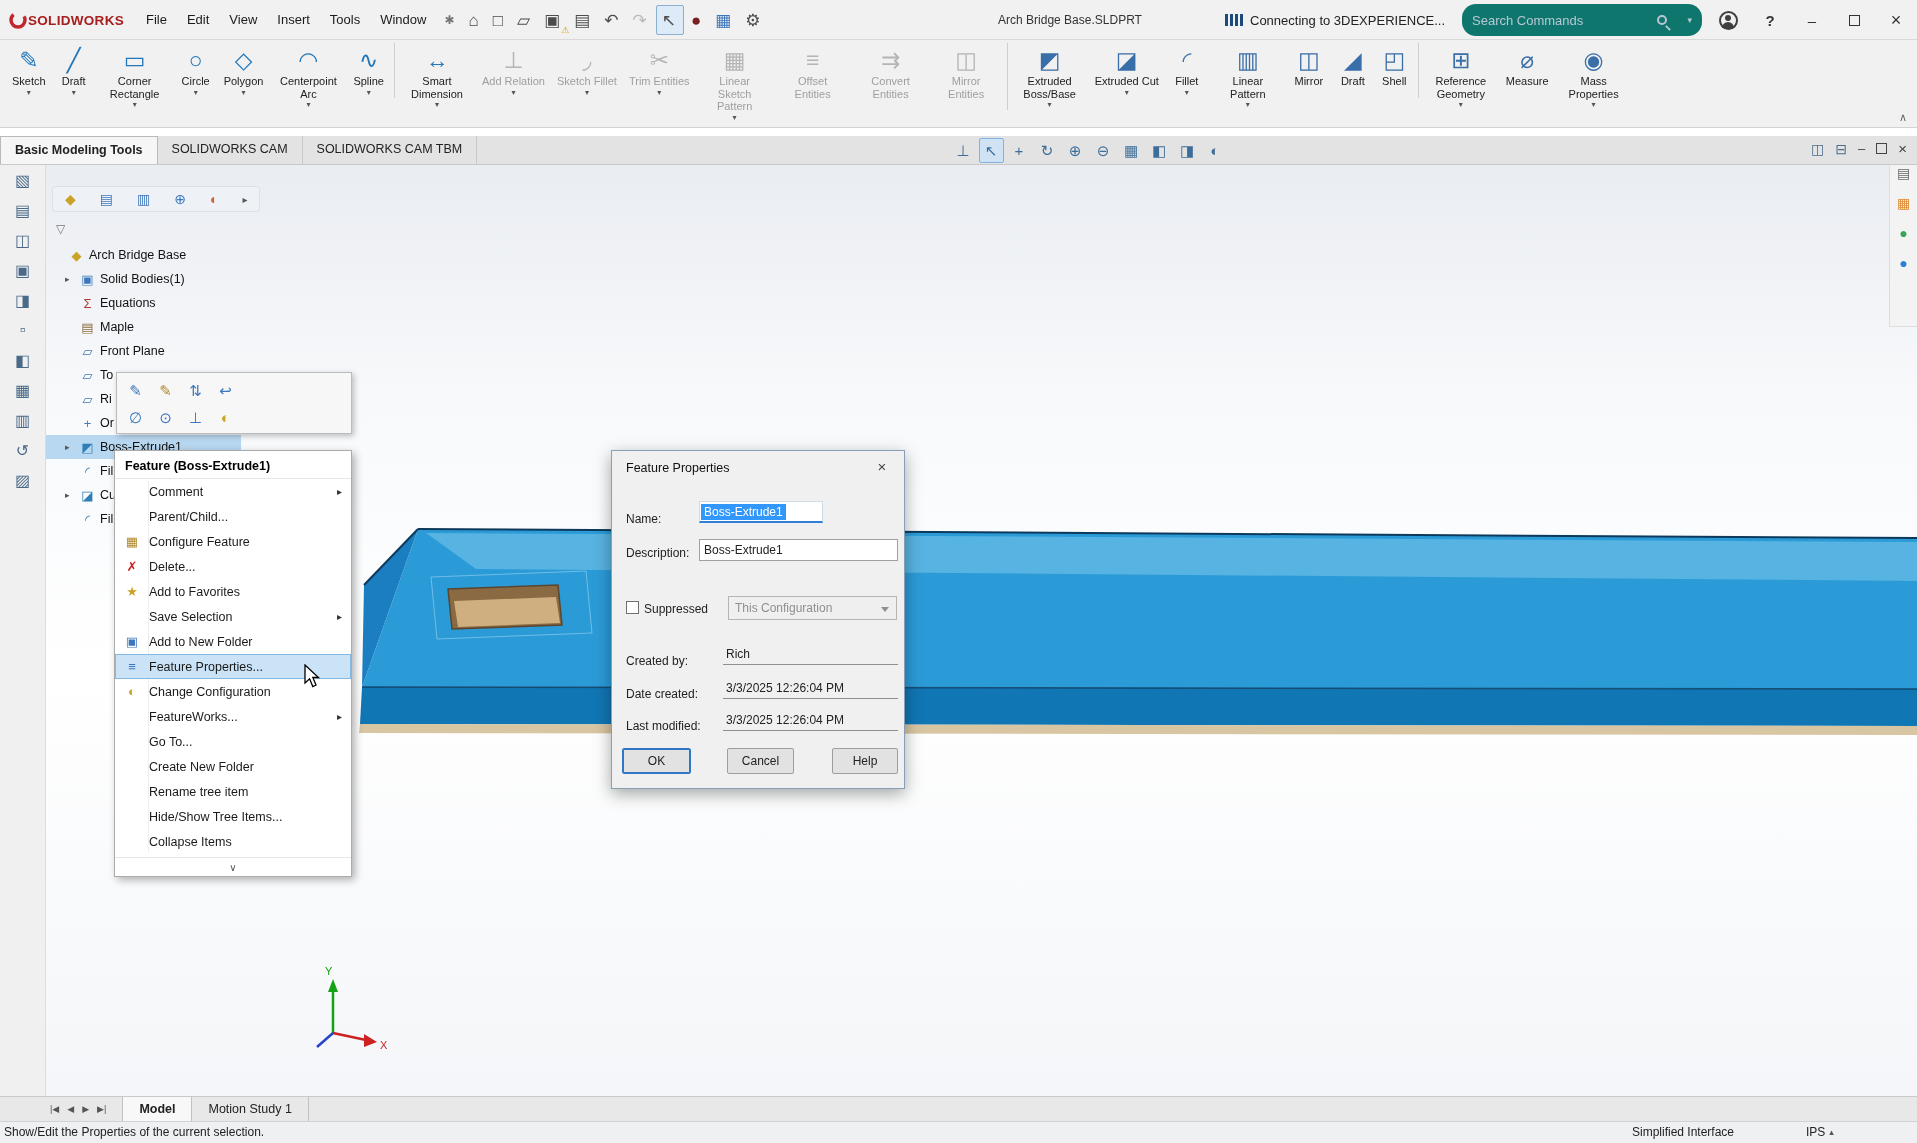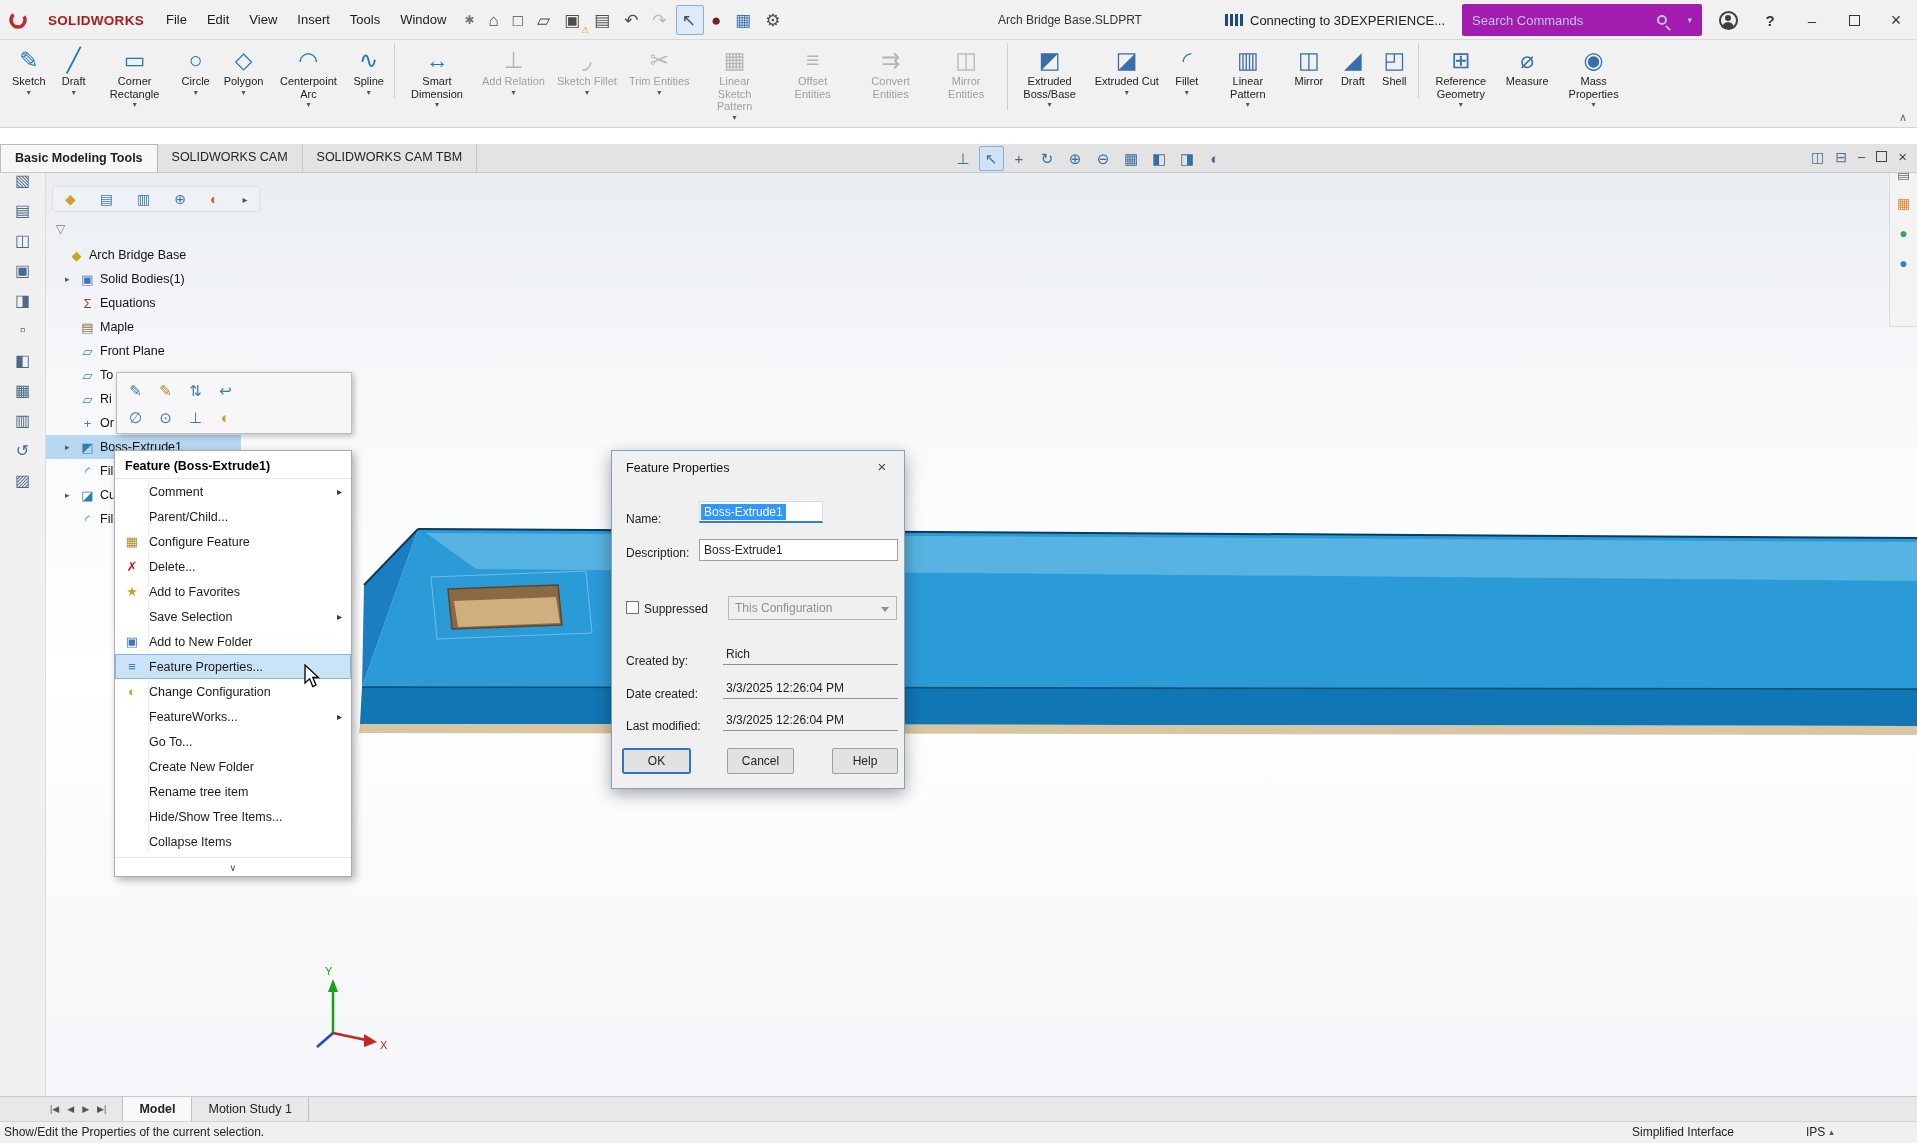--- a/index.html
+++ b/index.html
@@ -1,36 +1,36 @@
 <!DOCTYPE html>
 <html><head>
 <meta charset="utf-8">
 <style>
 *{margin:0;padding:0;box-sizing:border-box}
 html,body{width:1917px;height:1143px;overflow:hidden}
 #app{position:relative;width:1917px;height:1143px;font-family:"Liberation Sans",sans-serif;font-size:13px;color:#222;background:#fff;overflow:hidden}
 
 #titlebar{position:absolute;left:0;top:0;width:100%;height:40px;background:#f1f1f1;border-bottom:1px solid #d9d9d9;z-index:30}
 #tbleft{position:absolute;left:8px;top:0;height:40px;display:flex;align-items:center}
-.logo{display:flex;align-items:center;gap:20px;margin-right:12px}
+.logo{display:flex;align-items:center;gap:0;margin-right:12px}
 .logo-text{font-weight:bold;color:#a81e1e;font-size:13.5px;letter-spacing:.3px}
 .menu-item{padding:0 10px;font-size:13px;color:#1a1a1a;line-height:40px}
 .pin{color:#777;margin:0 8px;font-size:12px}
 .qt{display:flex;align-items:center;height:30px;padding:0 5px;border-radius:2px;position:relative;margin:0 1px}
 .qt .g{font-size:17px;color:#4c4c4c;line-height:1}
 .qt .c{font-size:8px;color:#555;margin-left:2px}
 .qt.pressed{border:1px solid #8ab0d0;background:#dcebf7}
 .qt.disabled .g,.qt.disabled .c{color:#b9b9b9}
 .qt .badge{position:absolute;right:-2px;bottom:0;font-size:9px;color:#d99a00;visibility:hidden}
 .qt .badge.show{visibility:visible}
 #tbtitle{position:absolute;left:930px;top:0;width:280px;text-align:center;line-height:40px;font-size:12px;color:#333;white-space:nowrap}
 #tbconn{position:absolute;left:1225px;top:0;height:40px;display:flex;align-items:center;gap:7px;font-size:13px;color:#222;white-space:nowrap}
 .bars{display:flex;gap:2px;align-items:flex-end}
 .bars i{display:block;width:3px;height:12px;background:#1d4a7a}
-#tbsearch{position:absolute;left:1462px;top:4px;width:240px;height:32px;background:#a21caf;border-radius:2px;display:flex;align-items:center;color:#b9c6d8;font-size:13px;padding:0 10px;gap:20px}
+#tbsearch{position:absolute;left:1462px;top:4px;width:240px;height:32px;background:#0f766e;border-radius:14px;display:flex;align-items:center;color:#b9c6d8;font-size:13px;padding:0 10px;gap:20px}
 #tbsearch .ph{flex:1}
 .lens{width:10px;height:10px;border:2px solid #b9c6d8;border-radius:50%;position:relative;flex:none}
 .lens::after{content:"";position:absolute;width:2px;height:6px;background:#b9c6d8;left:8px;top:8px;transform:rotate(-45deg)}
 #tbsearch .c{font-size:9px}
 #tbright{position:absolute;right:0;top:0;height:40px;display:flex;align-items:center}
 .wbtn{width:42px;height:40px;display:flex;align-items:center;justify-content:center;font-size:15px;color:#333}
 .person{width:19px;height:19px;border:2px solid #3f3f3f;border-radius:50%;position:relative}
 .person::before{content:"";position:absolute;left:4px;top:2px;width:6px;height:6px;border-radius:50%;background:#3f3f3f}
 .person::after{content:"";position:absolute;left:1px;top:9px;width:12px;height:6px;border-radius:6px 6px 0 0;background:#3f3f3f}
 .restore-box{width:11px;height:11px;border:1.5px solid #333}
@@ -39,21 +39,21 @@
 .rtools{position:absolute;left:6px;top:3px;display:flex;align-items:flex-start}
 .rtool{display:flex;flex-direction:column;align-items:center;padding:2px 6px 0;min-width:44px;max-width:78px;text-align:center}
 .rtool.gsep{border-right:1px solid #cfcfcf;margin-right:3px;padding-right:10px}
 .ricon{font-size:23px;line-height:30px;height:30px}
 .rlabel{font-size:11px;line-height:12.5px;color:#222;min-height:13px}
 .rtool.disabled .rlabel{color:#9f9f9f}
 .rcaret{font-size:8px;color:#555;height:10px;line-height:10px;visibility:hidden}
 .rcaret.show{visibility:visible}
 .ribbon-collapse{position:absolute;right:10px;bottom:3px;font-size:11px;color:#666}
 
-#cmdtabs{position:absolute;left:0;top:144px;width:100%;height:29px;background:#e3e3e3;border-bottom:1px solid #c9c9c9;z-index:28}
+#cmdtabs{position:absolute;left:0;top:136px;width:100%;height:29px;background:#e3e3e3;border-bottom:1px solid #c9c9c9;z-index:28}
 .ctabs{position:absolute;left:0;top:0;height:28px;display:flex}
 .ctab{padding:0 14px;line-height:27px;font-size:12.5px;color:#222;border-right:1px solid #c9c9c9}
 .ctab.active{background:#f6f6f6;font-weight:bold;border:1px solid #b9b9b9;border-bottom:none}
 #headsup{position:absolute;left:951px;top:2px;display:flex;gap:3px}
 .hbtn{height:25px;min-width:25px;display:flex;align-items:center;justify-content:center;font-size:15px;color:#3d6d99;border-radius:2px}
 .hbtn.pressed{background:#cfe3f5;border:1px solid #7fb2e0}
 .hbtn .c{font-size:8px;margin-left:1px;color:#555}
 #docctrl{position:absolute;right:10px;top:4px;display:flex;gap:11px;align-items:center;color:#4c6c8c;font-size:14px}
 #docctrl .wc{color:#444;font-size:13px}
 

